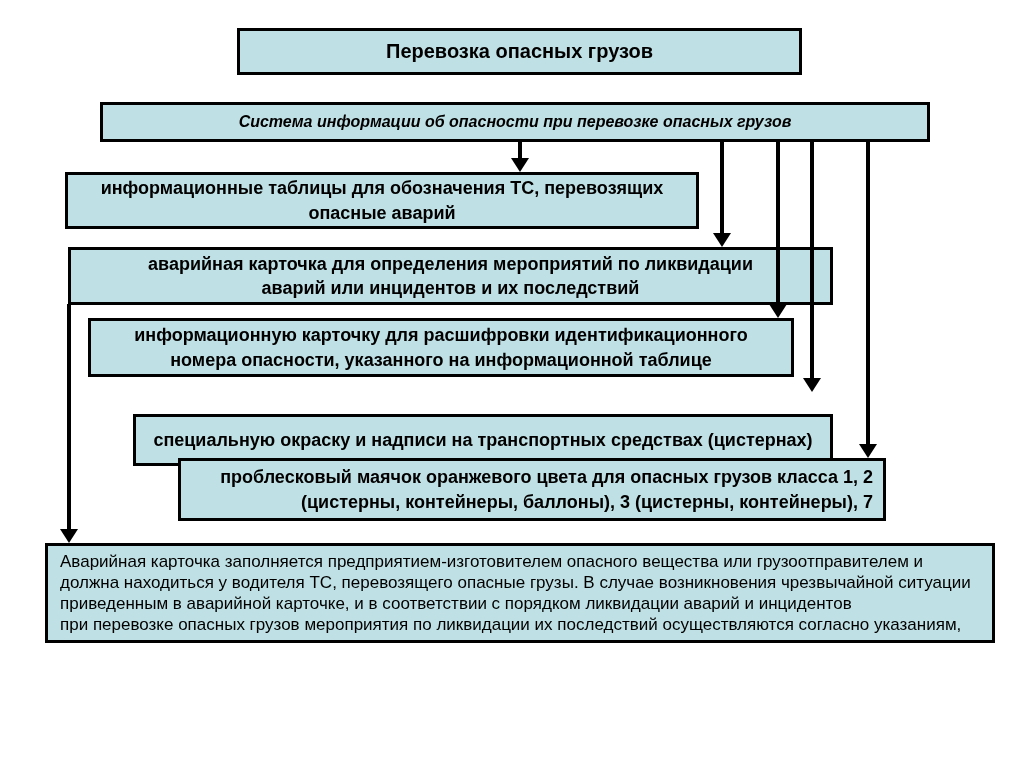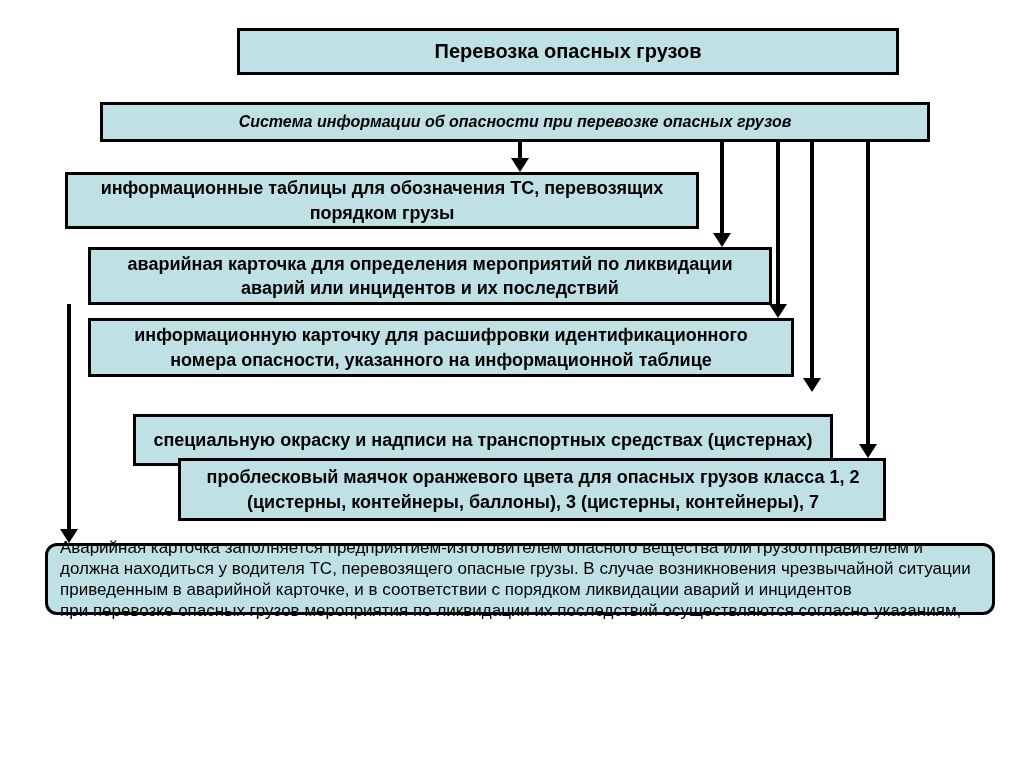--- a/index.html
+++ b/index.html
@@ -23,38 +23,38 @@
     border: 3px solid #000000;
     display: flex;
     flex-direction: column;
     justify-content: center;
     text-align: center;
   }
   .box .line { display: block; }
   .box .line:empty { display: none; }
 
   .title-box {
-    left: 237px; top: 28px; width: 662px; height: 47px;
+    left: 237px; top: 28px; width: 565px; height: 47px;
     font-size: 20px; font-weight: bold;
   }
   .system-box {
     left: 100px; top: 102px; width: 830px; height: 40px;
     font-size: 16px; font-weight: bold; font-style: italic;
   }
   .item { font-size: 18px; font-weight: bold; line-height: 1.35; padding: 18px 10px; }
   .item-0 { left: 65px;  top: 172px; width: 634px; height: 57px; }
-  .item-1 { left: 68px;  top: 247px; width: 684px; height: 58px; margin-left: 20px; }
+  .item-1 { left: 68px;  top: 247px; width: 765px; height: 58px; }
   .item-2 { left: 88px;  top: 318px; width: 706px; height: 59px; }
   .item-3 { left: 133px; top: 392px; width: 700px; height: 52px; margin-top: 22px; }
-  .item-4 { left: 178px; top: 458px; width: 708px; height: 63px; text-align: center; padding-left: 12px; }
+  .item-4 { left: 178px; top: 458px; width: 708px; height: 63px; text-align: right; padding-left: 12px; }
 
   .note-box {
-    left: 45px; top: 543px; width: 950px; height: 72px;
+    left: 45px; top: 543px; width: 950px; height: 100px;
     font-size: 17px; font-weight: normal; text-align: left;
-    line-height: 21px; padding: 6px 12px; border-radius: 12px;
+    line-height: 21px; padding: 6px 12px;
   }
 
   .arrow {
     position: absolute;
     width: 18px;
     display: flex;
     flex-direction: column;
     align-items: center;
   }
   .arrow .shaft {
@@ -83,21 +83,21 @@
   <div class="box title-box">
     <span class="line">Перевозка опасных грузов</span>
   </div>
 
   <div class="box system-box">
     <span class="line">Система информации об опасности при перевозке  опасных грузов</span>
   </div>
 
   <div class="box item item-0">
     <span class="line">информационные таблицы для обозначения ТС, перевозящих</span>
-    <span class="line">порядком грузы</span>
+    <span class="line">опасные аварий</span>
   </div>
 
   <div class="box item item-1">
     <span class="line">аварийная карточка для определения мероприятий по ликвидации</span>
     <span class="line">аварий или инцидентов и их последствий</span>
   </div>
 
   <div class="box item item-2">
     <span class="line">информационную карточку для расшифровки идентификационного</span>
     <span class="line">номера опасности, указанного на информационной таблице</span>

